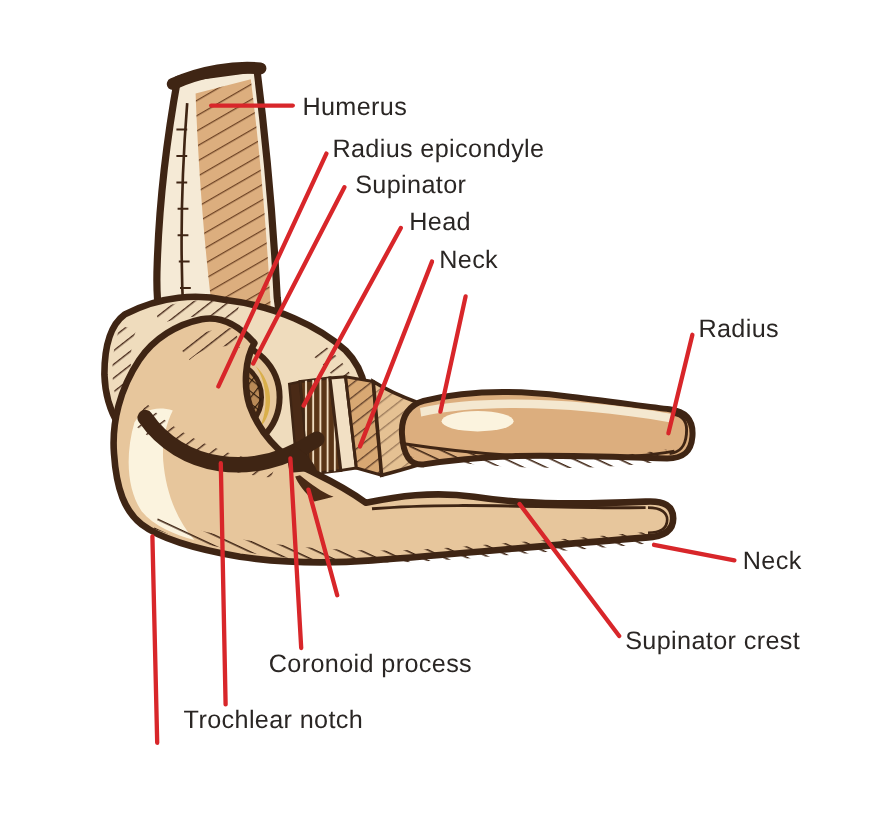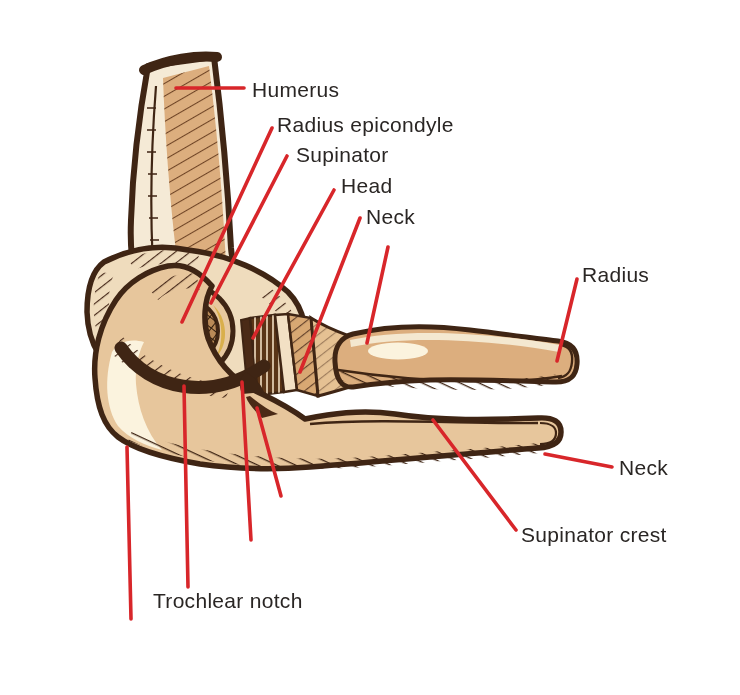--- a/index.html
+++ b/index.html
@@ -137,14 +137,15 @@
   </svg>
 
   <div class="lbl" style="left:252px;top:75px;">Humerus</div>
   <div class="lbl" style="left:277px;top:110px;">Radius epicondyle</div>
   <div class="lbl" style="left:296px;top:140px;">Supinator</div>
   <div class="lbl" style="left:341px;top:171px;">Head</div>
   <div class="lbl" style="left:366px;top:202px;text-align:center;">Neck</div>
   <div class="lbl" style="left:582px;top:260px;">Radius</div>
   <div class="lbl" style="left:619px;top:453px;">Neck</div>
   <div class="lbl" style="left:521px;top:520px;">Supinator crest</div>
+  <div class="lbl" style="left:224px;top:539px;">Coronoid process</div>
   <div class="lbl" style="left:153px;top:586px;">Trochlear notch</div>
 </div>
 
 </body></html>

